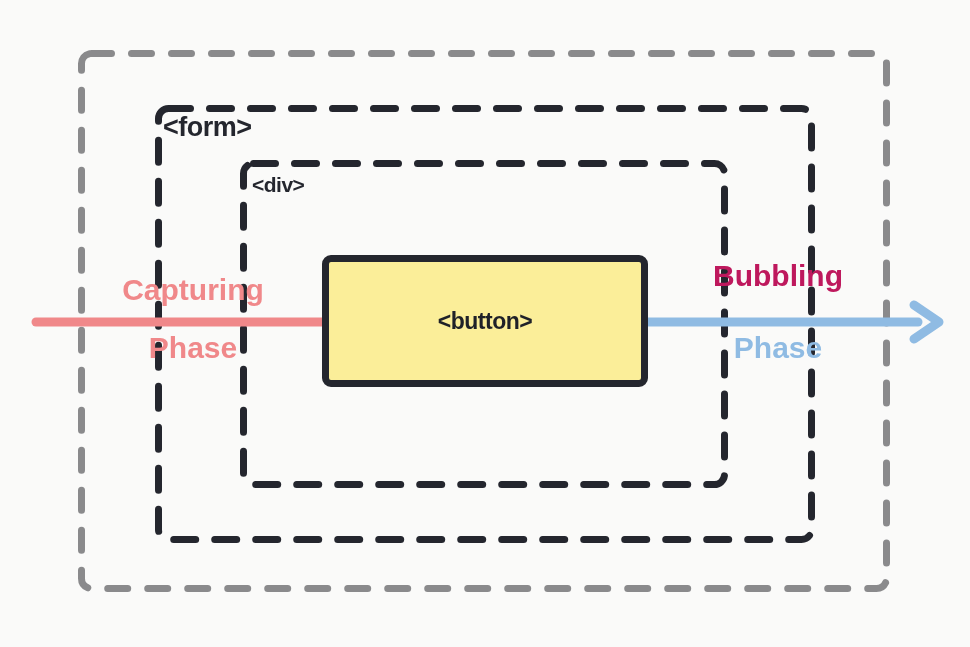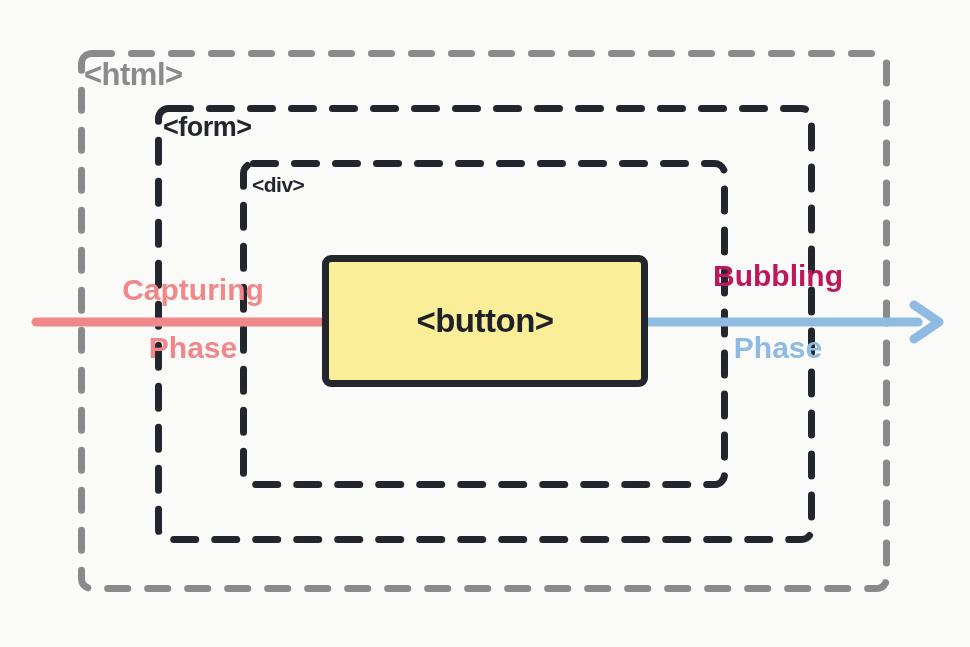--- a/index.html
+++ b/index.html
@@ -64,21 +64,21 @@
     box-sizing: border-box;
     background: #FBEE99;
     border: 7px solid #24262E;
     border-radius: 9px;
     display: flex;
     align-items: center;
     justify-content: center;
     z-index: 5;
   }
   #button-label {
-    font-size: 33px;
+    font-size: 23px;
     font-weight: bold;
     color: #1F2128;
     letter-spacing: -0.5px;
   }
 
   
   .phase-label {
     position: absolute;
     font-size: 30px;
     font-weight: bold;
@@ -128,21 +128,20 @@
       <line x1="36" y1="322" x2="336" y2="322" stroke="#F0888A" stroke-width="9" stroke-linecap="round"></line>
       <path d="M 332 305 L 357 322 L 332 339" fill="none" stroke="#F0888A" stroke-width="9" stroke-linecap="round" stroke-linejoin="round"></path>
     </g>
 
     <g>
       <line x1="620" y1="322" x2="918" y2="322" stroke="#8FBBE3" stroke-width="9" stroke-linecap="round"></line>
       <path d="M 914 305 L 939 322 L 914 339" fill="none" stroke="#8FBBE3" stroke-width="9" stroke-linecap="round" stroke-linejoin="round"></path>
     </g>
   </svg>
 
-  <div class="dashbox-label" id="html-label">&lt;html&gt;</div>
   <div class="dashbox-label" id="form-label">&lt;form&gt;</div>
   <div class="dashbox-label" id="div-label">&lt;div&gt;</div>
 
   <div id="button-node">
     <span id="button-label">&lt;button&gt;</span>
   </div>
 
   <div class="phase-label" id="capturing-top">Capturing</div>
   <div class="phase-label" id="capturing-bottom">Phase</div>
 

